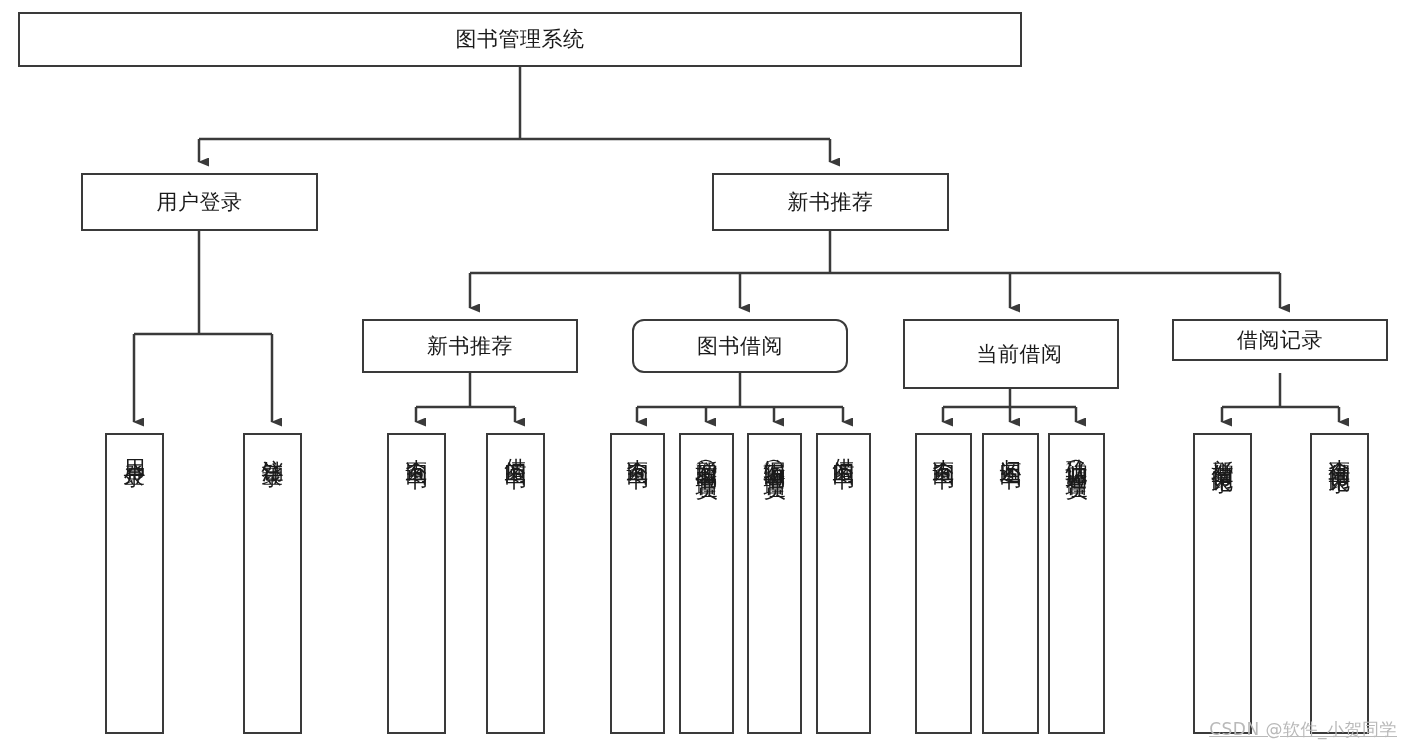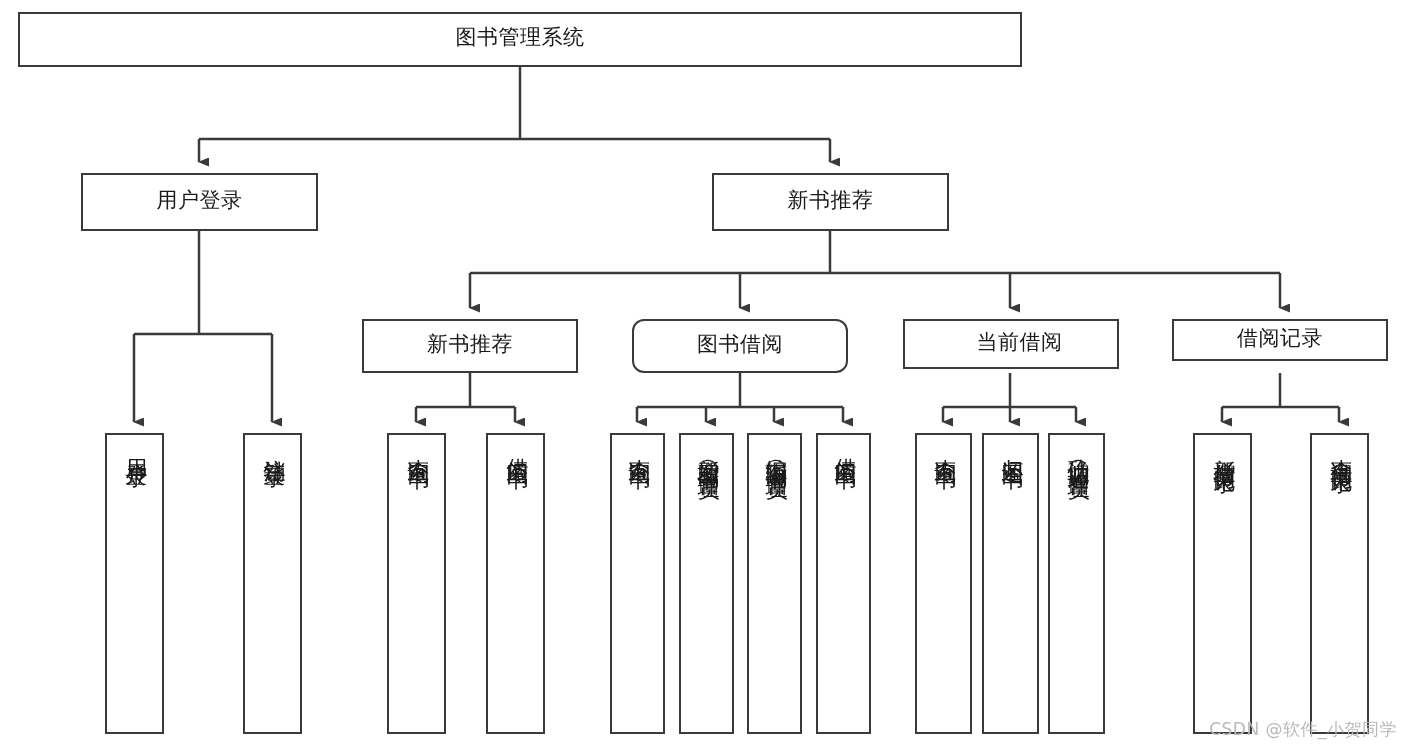--- a/index.html
+++ b/index.html
@@ -33,21 +33,20 @@
     align-items: center;
     justify-content: center;
     color: #1a1a1a;
   }
   .node-label {
     font-size: 21px;
     line-height: 1.15;
     letter-spacing: 0.5px;
     white-space: nowrap;
     color: #1a1a1a;
-    font-family: Liberation Mono, monospace;
   }
   
   .node.leaf {
     align-items: flex-start;
     justify-content: center;
     padding-top: 6px;
   }
   .node.leaf .node-label {
     writing-mode: vertical-rl;
     text-orientation: upright;
@@ -58,20 +57,21 @@
     line-height: 1;
   }
   .watermark {
     position: absolute;
     right: 8px;
     bottom: 6px;
     font-size: 17px;
     color: #b9b9b9;
     white-space: nowrap;
     letter-spacing: 0.5px;
+    text-decoration: underline;
   }
 </style>
 </head>
 <body>
 
 <div id="canvas">
 
   <svg id="wires" viewBox="0 0 1405 747" xmlns="http://www.w3.org/2000/svg">
     <defs>
       <marker id="arrowhead" markerWidth="9" markerHeight="11" refX="4.5" refY="10" orient="auto" markerUnits="userSpaceOnUse">
@@ -132,21 +132,21 @@
   <div class="node" style="left:712px; top:173px; width:237px; height:58px;">
     <span class="node-label">新书推荐</span>
   </div>
 
   <div class="node" style="left:362px; top:319px; width:216px; height:54px;">
     <span class="node-label">新书推荐</span>
   </div>
   <div class="node" style="left:632px; top:319px; width:216px; height:54px;border-radius:12px;">
     <span class="node-label">图书借阅</span>
   </div>
-  <div class="node" style="left:903px; top:319px; width:216px; height:50px;padding-left:17px;">
+  <div class="node" style="left:903px; top:319px; width:216px; height:70px;padding-left:17px;">
     <span class="node-label">当前借阅</span>
   </div>
   <div class="node" style="left:1172px; top:319px; width:216px; height:42px;">
     <span class="node-label">借阅记录</span>
   </div>
 
   <div class="node leaf" style="left:105px; top:433px; width:59px; height:301px;">
     <span class="node-label">用户登录</span>
   </div>
   <div class="node leaf" style="left:243px; top:433px; width:59px; height:301px;">

